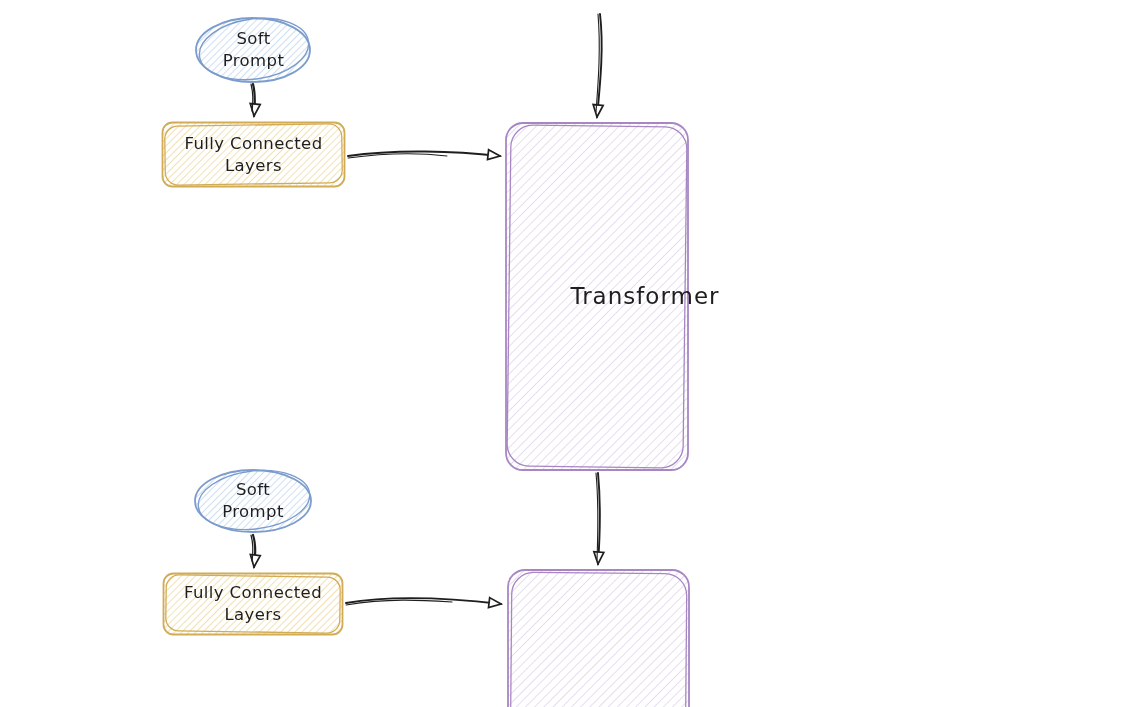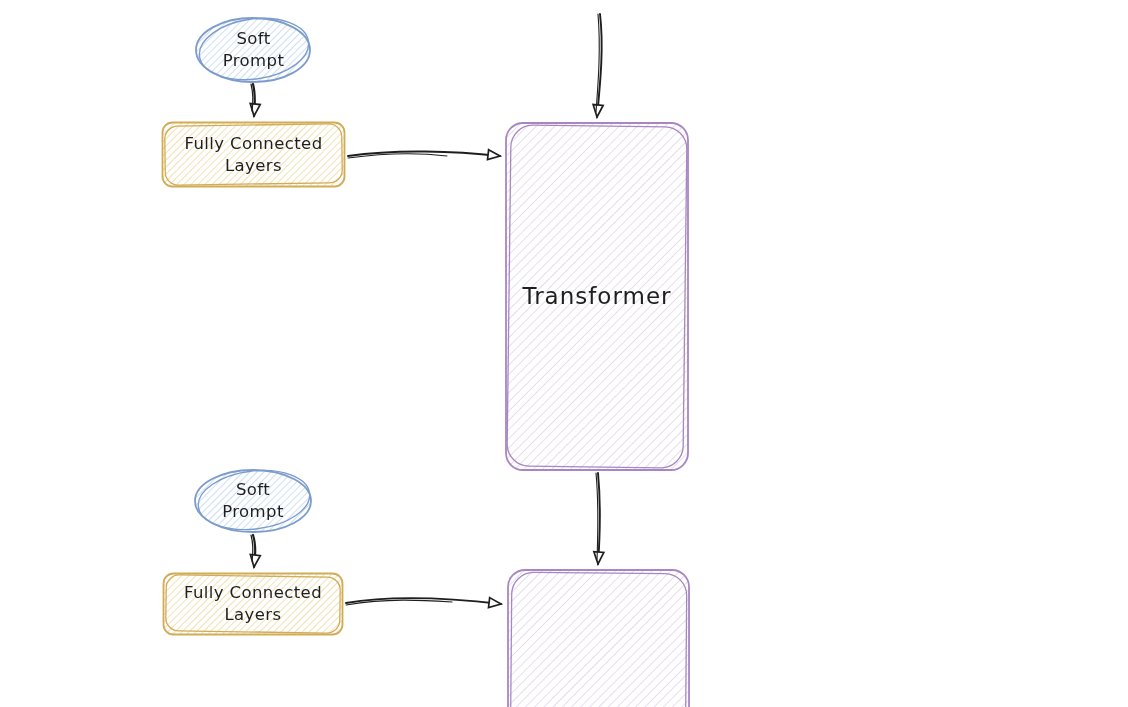--- a/index.html
+++ b/index.html
@@ -116,21 +116,21 @@
       <path d="M346,605 C388,598 420,600 452,602" stroke-width="1.1"></path>
     </g>
   </svg>
 
   <div class="node-label label-small" style="left:196px; top:18px; width:115px; height:64px;">Soft
 Prompt</div>
 
   <div class="node-label label-small" style="left:162px; top:122px; width:183px; height:65px;">Fully Connected
 Layers</div>
 
-  <div class="node-label label-large" style="left:506px; top:123px; width:182px; height:347px;">Transformer</div>
+  <div class="node-label label-large" style="left:506px; top:123px; width:182px; height:347px;padding-left:48px;">Transformer</div>
 
   <div class="node-label label-small" style="left:195px; top:470px; width:116px; height:62px;">Soft
 Prompt</div>
 
   <div class="node-label label-small" style="left:163px; top:573px; width:180px; height:62px;">Fully Connected
 Layers</div>
 
 </div>
 
 </body></html>

